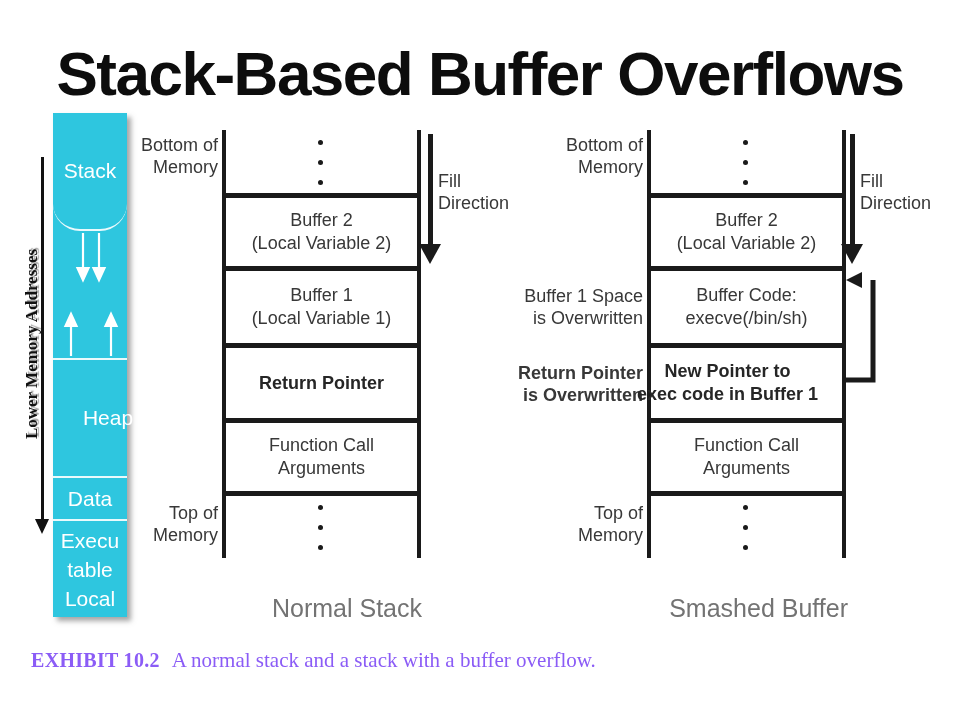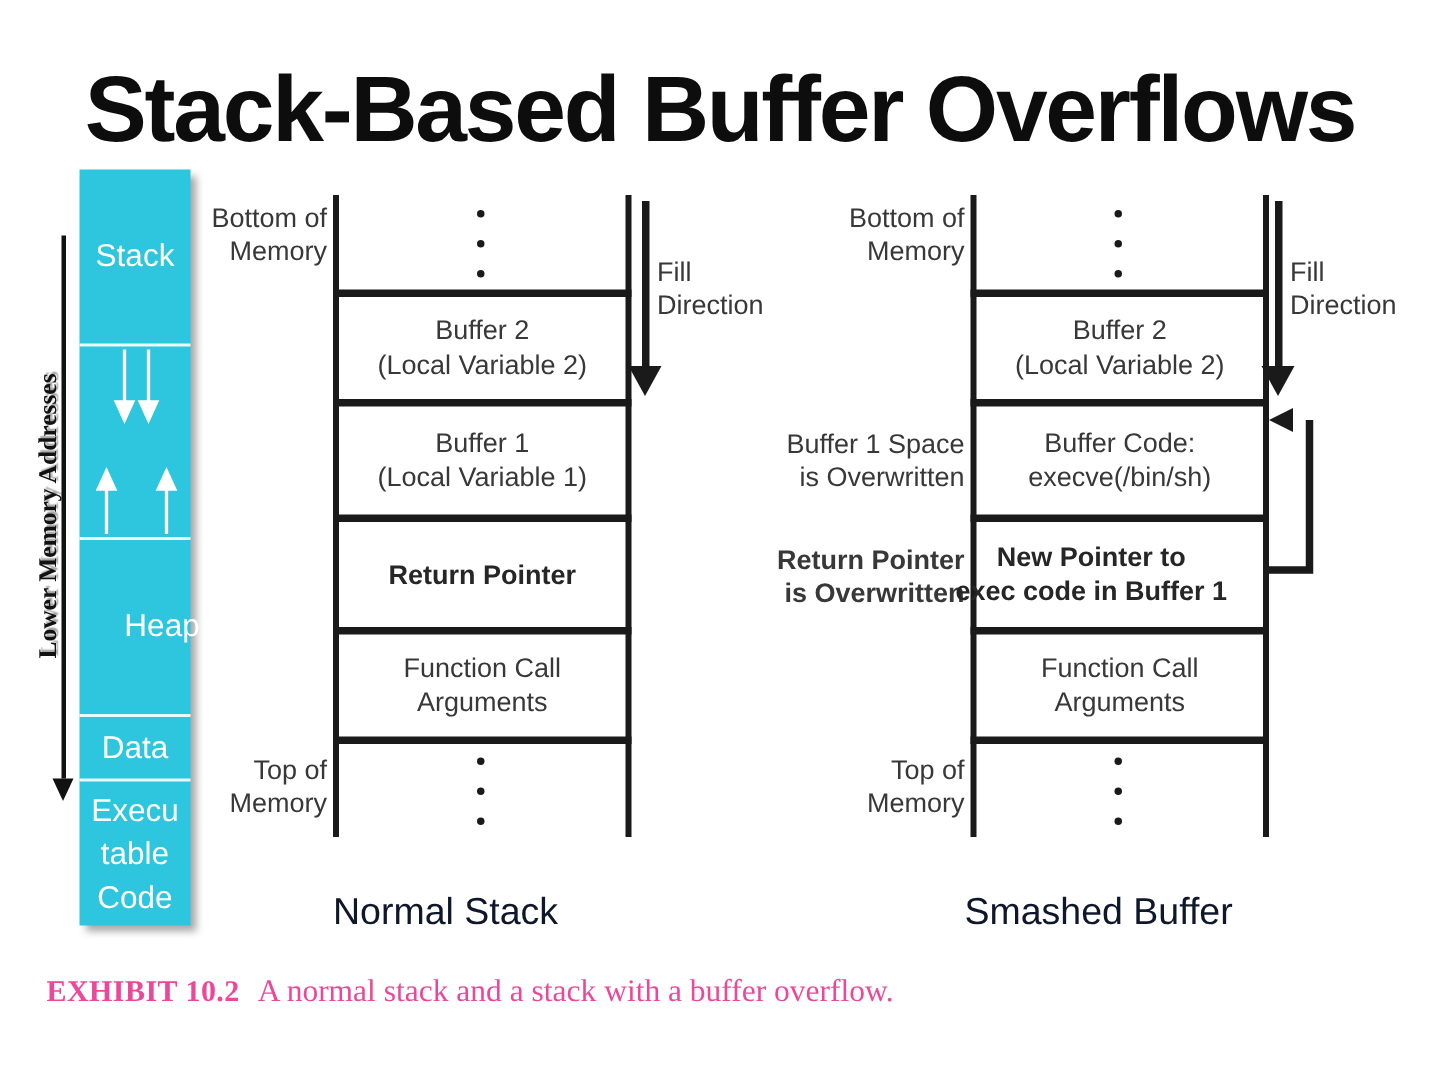--- a/index.html
+++ b/index.html
@@ -10,21 +10,21 @@
   .title{position:absolute;left:0;right:0;top:38px;text-align:center;
          font-size:62px;font-weight:bold;letter-spacing:-1.5px;color:#0d0d0d;}
 
   
   .sidebar{position:absolute;left:53px;top:113px;width:74px;height:504px;
            background:var(--accent,#2ec6df);box-shadow:4px 4px 5px rgba(80,80,80,.5);
            display:flex;flex-direction:column;}
   .seg{position:relative;display:flex;align-items:center;justify-content:center;
        color:#ffffff;font-size:21px;box-sizing:border-box;}
   .seg-border{border-bottom:2px solid rgba(255,255,255,.9);}
-  .seg-stack{height:123px;}
+  .seg-stack{height:123px;border-radius:27px;}
   .seg-arrows{height:129px;}
   .seg-heap{height:123px;padding-left:36px;}
   .seg-data{height:45px;}
   .seg-exec{height:100px;text-align:center;line-height:29px;white-space:pre-line;}
 
   
   .axis-label{position:absolute;left:-154px;top:334px;width:372px;height:20px;
               transform:rotate(-90deg);text-align:center;
               font-family:"Liberation Serif",serif;font-weight:bold;font-size:17px;
               color:#111;text-shadow:1.5px 1.5px 1px rgba(140,140,140,.8);}
@@ -40,25 +40,25 @@
         text-align:center;font-size:18px;line-height:23px;color:#383838;white-space:pre-line;}
   .bold{font-weight:bold;color:#262626;}
   .side-label{position:absolute;text-align:right;font-size:18px;line-height:22px;
               color:#383838;white-space:pre-line;}
   .dots{position:absolute;display:flex;flex-direction:column;gap:15px;}
   .dot{width:5px;height:5px;border-radius:50%;background:#1a1a1a;}
   .fill-shaft{position:absolute;width:5px;background:#1a1a1a;}
   .fill-head{position:absolute;width:0;height:0;border-left:11px solid transparent;
              border-right:11px solid transparent;border-top:20px solid #1a1a1a;}
   .fill-label{position:absolute;font-size:18px;line-height:22px;color:#383838;white-space:pre-line;}
-  .diagram-caption{position:absolute;text-align:left;font-size:25px;color:#0f172a;}
+  .diagram-caption{position:absolute;text-align:right;font-size:25px;color:#737373;}
   .hook{position:absolute;}
 
   
-  .exhibit{position:absolute;left:31px;top:648px;font-family:"Liberation Serif",serif;color:#ec4899;}
+  .exhibit{position:absolute;left:31px;top:648px;font-family:"Liberation Serif",serif;color:#8b5cf6;}
   .exhibit-tag{font-weight:bold;font-size:20px;letter-spacing:.3px;}
   .exhibit-text{font-size:21px;margin-left:12px;}
 </style>
 </head>
 <body>
 
 <div class="slide">
 
   <div class="title">Stack-Based Buffer Overflows</div>
 
@@ -82,21 +82,21 @@
     </div>
     <div class="seg seg-heap seg-border">
       <span>Heap</span>
     </div>
     <div class="seg seg-data seg-border">
       <span>Data</span>
     </div>
     <div class="seg seg-exec">
       <span>Execu
 table
-Code</span>
+Local</span>
     </div>
   </div>
 
   <div class="axis-label">Lower Memory Addresses</div>
   <div class="axis-line"></div>
   <div class="axis-head"></div>
 
   <div>
     <div class="rail" style="left:222px;top:130px;height:428px;"></div>
     <div class="rail" style="left:417px;top:130px;height:428px;"></div>

